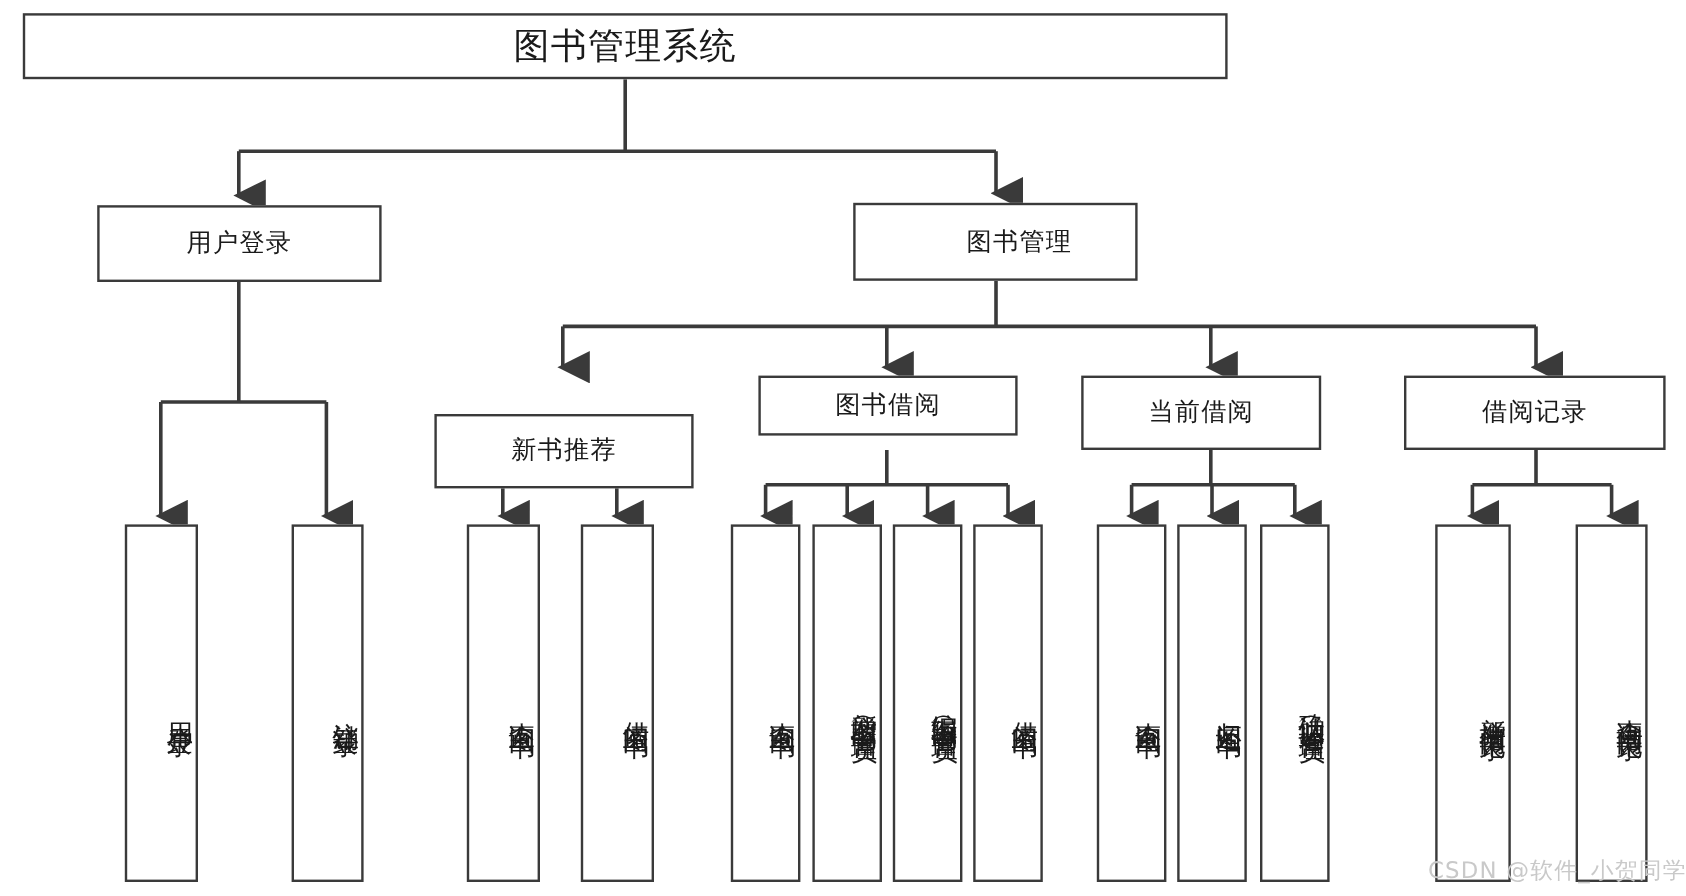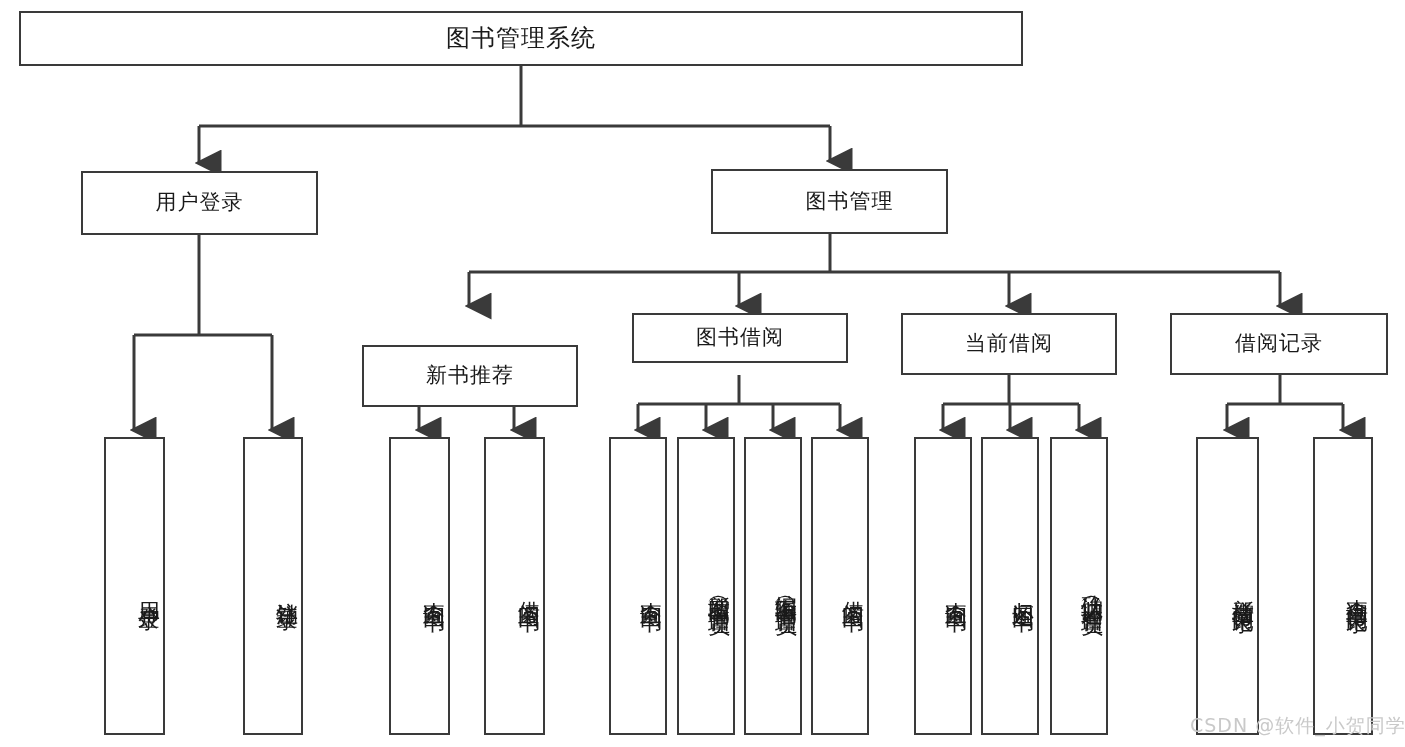--- a/index.html
+++ b/index.html
@@ -35,21 +35,21 @@
     align-items: center;
     justify-content: center;
     color: #1a1a1a;
   }
   .node.horiz {
     font-size: 21px;
     letter-spacing: 1px;
     line-height: 1.2;
   }
   .node.root {
-    font-size: 24px;
+    font-size: 30px;
   }
   .node.vert {
     writing-mode: vertical-rl;
     text-orientation: upright;
     font-size: 22px;
     line-height: 1.25;
     letter-spacing: 3px;
     padding-top: 8px;
     align-items: flex-start;
     justify-content: center;
@@ -127,21 +127,21 @@
   <div class="node horiz root" style="left:19px; top:11px; width:1004px; height:55px;">图书管理系统</div>
 
   <div class="node horiz" style="left:81px; top:171px; width:237px; height:64px;">用户登录</div>
 
   <div class="node horiz" style="left:711px; top:169px; width:237px; height:65px;padding-left:40px;">图书管理</div>
 
   <div class="node horiz" style="left:362px; top:313px; width:216px; height:62px;margin-top:32px;">新书推荐</div>
 
   <div class="node horiz" style="left:632px; top:313px; width:216px; height:50px;">图书借阅</div>
 
-  <div class="node horiz" style="left:901px; top:313px; width:216px; height:62px;">当前借阅</div>
+  <div class="node horiz" style="left:901px; top:313px; width:200px; height:62px;">当前借阅</div>
 
   <div class="node horiz" style="left:1170px; top:313px; width:218px; height:62px;text-align:right;">借阅记录</div>
 
   <div class="node vert" style="left:104px; top:437px; width:61px; height:298px;">
     <span class="vlabel">用户登录</span>
   </div>
   <div class="node vert" style="left:243px; top:437px; width:60px; height:298px;">
     <span class="vlabel">注销登录</span>
   </div>
 

